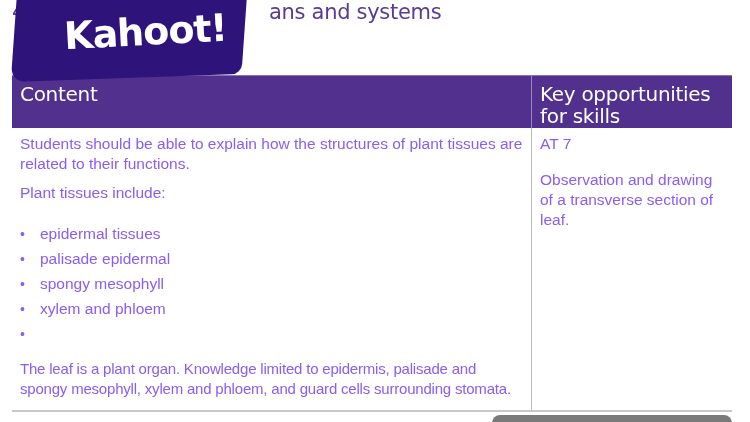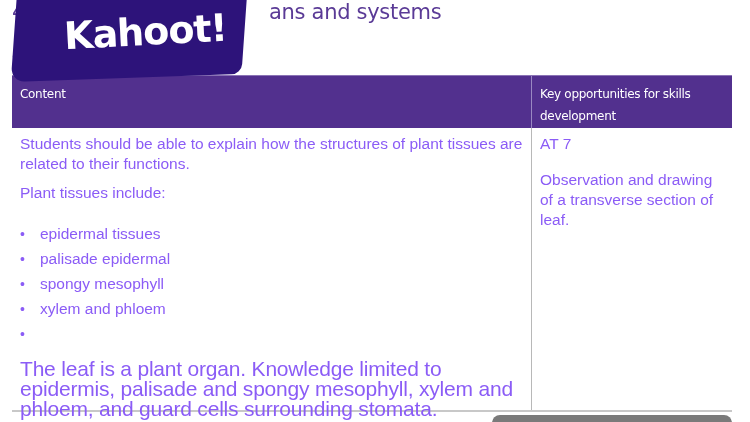--- a/index.html
+++ b/index.html
@@ -2,32 +2,32 @@
 <html><head>
 <meta charset="utf-8">
 <style>
   html, body { margin:0; padding:0; }
   body { width:750px; height:422px; overflow:hidden; background:#ffffff; position:relative; font-family:"Liberation Sans", sans-serif; }
   .section-title { position:absolute; left:12px; top:0px; font-family:"DejaVu Sans", sans-serif; font-size:21px; color:#5a3a96; white-space:nowrap; letter-spacing:-0.3px; }
   .section-title .tail { position:absolute; left:250px; top:0;margin-left:7px; }
   .sub-title { position:absolute; left:12px; top:44px; font-family:"DejaVu Sans", sans-serif; font-size:17px; color:#5a3a96; }
   .table { position:absolute; left:12px; top:75px; width:720px; }
   .thead { display:flex; background:#52308e; color:#ffffff; height:52px; border-top:1px solid #8a73b5; }
-  .th { font-family:"DejaVu Sans", sans-serif; font-size:12px; padding:7px 8px; box-sizing:border-box; line-height:22px; letter-spacing:-0.3px; }
+  .th { font-family:"DejaVu Sans", sans-serif; font-size:20px; padding:7px 8px; box-sizing:border-box; line-height:22px; letter-spacing:-0.3px; }
   .th.c1 { width:520px; border-right:1px solid #9a88c2; }
   .th.c2 { width:200px; }
   .tbody { display:flex; border-bottom:2px solid #c8c8c8; }
   .td { box-sizing:border-box; padding:6px 8px 4px 8px; color:#8b5cf6; font-size:15.5px; line-height:20px; }
   .td.c1 { width:520px; border-right:1px solid #b8b8b8; height:282px; }
   .td.c2 { width:200px; }
   .td p { margin:0 0 9px 0; }
   .td ul { margin:0 0 10px 0; padding:0; list-style:none; }
   .td li { position:relative; padding-left:20px; height:25px; line-height:20px; }
   .td li .bullet { position:absolute; left:0; top:0; font-size:14px; }
-  .last-para { font-size:21px; line-height:20px; letter-spacing:-0.2px; }
+  .last-para { font-size:15px; line-height:20px; letter-spacing:-0.2px; }
   .kahoot { position:absolute; left:14px; top:-4px; width:230px; height:82px; background:#2d137a; transform:skewX(-6deg) rotate(-2deg); border-radius:0 0 10px 14px; }
   .kahoot-text { position:absolute; left:64px; top:10px; font-family:"DejaVu Sans", sans-serif; font-weight:bold; font-size:38px; color:#ffffff; letter-spacing:-1px; transform:rotate(-3deg); }
   .bottom-bar { position:absolute; left:492px; top:415px; width:240px; height:14px; background:#7a7a7a; border-radius:8px 8px 0 0; }
 </style>
 </head>
 <body>
 
 <div class="section-title">
   <span>4</span>
   <span class="tail">ans and systems</span>

